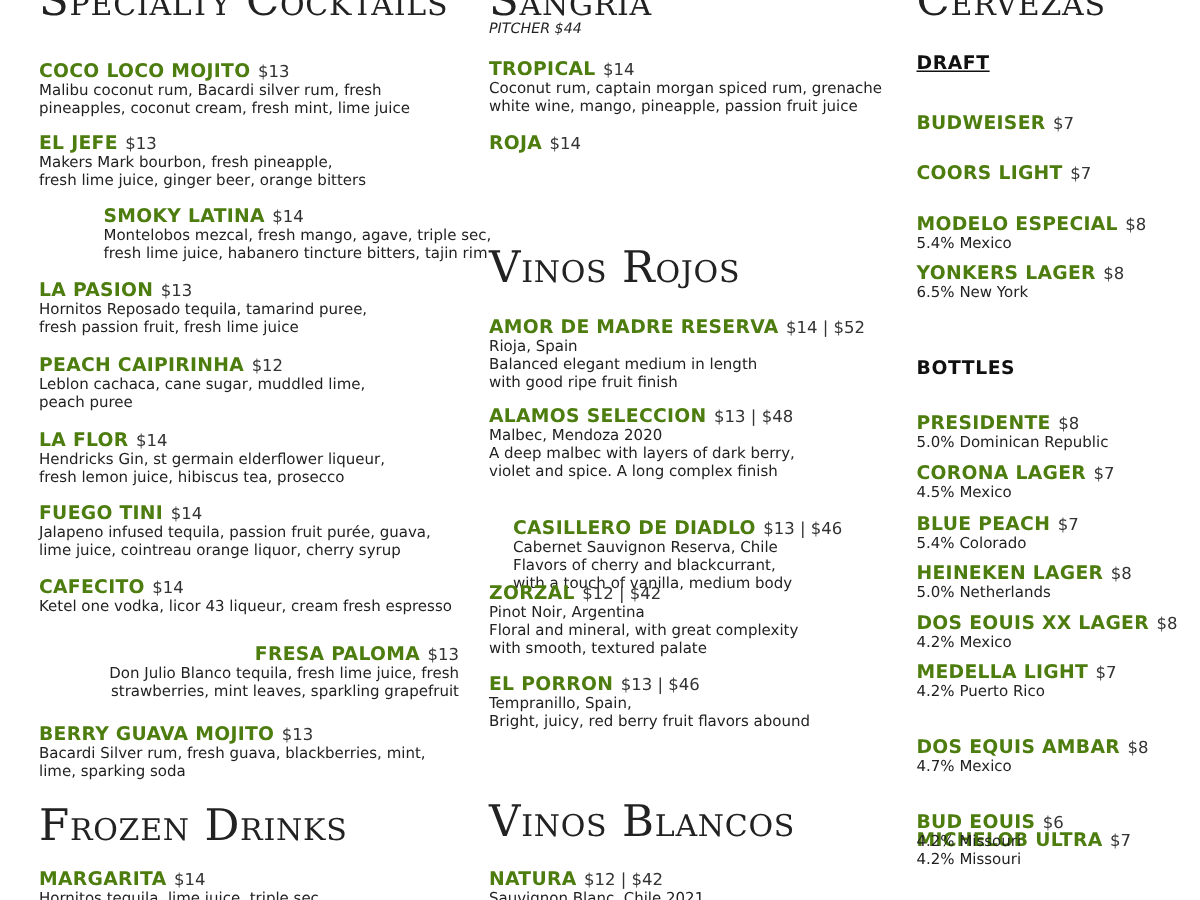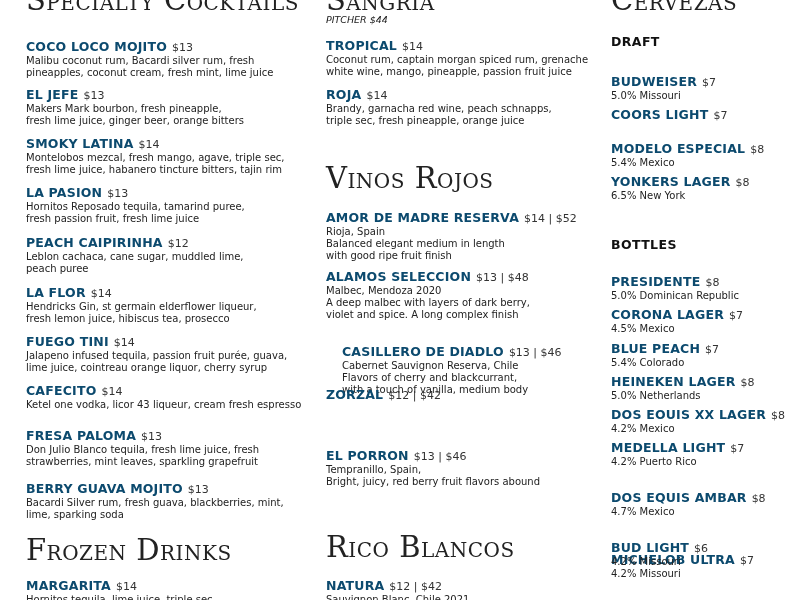--- a/index.html
+++ b/index.html
@@ -5,94 +5,95 @@
   html, body { margin:0; padding:0; background:#ffffff; }
   body { width:800px; height:600px; overflow:hidden; position:relative; color:#1a1a1a; font-family:"DejaVu Sans", sans-serif; }
   .col { position:absolute; top:0; }
   .col1 { left:26px; width:280px; }
   .col2 { left:326px; width:270px; }
   .col3 { left:611px; width:189px; }
   .heading { position:absolute; font-family:"DejaVu Serif", serif; font-weight:normal; font-size:29px; letter-spacing:0.5px; line-height:1; color:#222; white-space:nowrap; font-variant:small-caps; }
   .subhead { position:absolute; font-size:9.5px; color:#222; }
   .sect { position:absolute; font-weight:bold; font-size:12.5px; letter-spacing:0.4px; color:#111; font-family:"DejaVu Sans", sans-serif; }
   .item { position:absolute; left:0; width:100%; }
-  .name { font-family:"DejaVu Sans", sans-serif; font-weight:bold; font-size:12.5px; letter-spacing:0.2px; color:#0c4a6e; }
+  .name { font-family:"DejaVu Sans", sans-serif; font-weight:bold; font-size:12.5px; letter-spacing:0.2px; color:#4d7c0f; }
   .price { font-size:11px; color:#333; margin-left:5px; }
   .desc { font-size:10px; line-height:12px; color:#222; white-space:pre-line; }
 </style>
 </head>
 <body>
 
 <div class="col col1">
   <div class="heading" style="top:-14px;">Specialty Cocktails</div>
 
   <div class="item" style="top:36px;"><span class="name">COCO LOCO MOJITO</span><span class="price">$13</span><div class="desc">Malibu coconut rum, Bacardi silver rum, fresh
 pineapples, coconut cream, fresh mint, lime juice</div></div>
   <div class="item" style="top:84px;"><span class="name">EL JEFE</span><span class="price">$13</span><div class="desc">Makers Mark bourbon, fresh pineapple,
 fresh lime juice, ginger beer, orange bitters</div></div>
-  <div class="item" style="top:133px;"><span class="name">SMOKY LATINA</span><span class="price">$14</span><div class="desc">Montelobos mezcal, fresh mango, agave, triple sec,
+  <div class="item" style="top:133px;margin-left:43px;"><span class="name">SMOKY LATINA</span><span class="price">$14</span><div class="desc">Montelobos mezcal, fresh mango, agave, triple sec,
 fresh lime juice, habanero tincture bitters, tajin rim</div></div>
   <div class="item" style="top:182px;"><span class="name">LA PASION</span><span class="price">$13</span><div class="desc">Hornitos Reposado tequila, tamarind puree,
 fresh passion fruit, fresh lime juice</div></div>
   <div class="item" style="top:232px;"><span class="name">PEACH CAIPIRINHA</span><span class="price">$12</span><div class="desc">Leblon cachaca, cane sugar, muddled lime,
 peach puree</div></div>
   <div class="item" style="top:282px;"><span class="name">LA FLOR</span><span class="price">$14</span><div class="desc">Hendricks Gin, st germain elderflower liqueur,
 fresh lemon juice, hibiscus tea, prosecco</div></div>
   <div class="item" style="top:331px;"><span class="name">FUEGO TINI</span><span class="price">$14</span><div class="desc">Jalapeno infused tequila, passion fruit purée, guava,
 lime juice, cointreau orange liquor, cherry syrup</div></div>
   <div class="item" style="top:380px;"><span class="name">CAFECITO</span><span class="price">$14</span><div class="desc">Ketel one vodka, licor 43 liqueur, cream fresh espresso</div></div>
-  <div class="item" style="top:425px;"><span class="name">FRESA PALOMA</span><span class="price">$13</span><div class="desc">Don Julio Blanco tequila, fresh lime juice, fresh
+  <div class="item" style="top:425px;text-align:right;"><span class="name">FRESA PALOMA</span><span class="price">$13</span><div class="desc">Don Julio Blanco tequila, fresh lime juice, fresh
 strawberries, mint leaves, sparkling grapefruit</div></div>
   <div class="item" style="top:478px;"><span class="name">BERRY GUAVA MOJITO</span><span class="price">$13</span><div class="desc">Bacardi Silver rum, fresh guava, blackberries, mint,
 lime, sparking soda</div></div>
 
   <div class="heading" style="top:536px;">Frozen Drinks</div>
   <div class="item" style="top:575px;"><span class="name">MARGARITA</span><span class="price">$14</span><div class="desc">Hornitos tequila, lime juice, triple sec</div></div>
 </div>
 
 <div class="col col2">
   <div class="heading" style="top:-14px;">Sangria</div>
   <div class="subhead" style="top:14px; left:0;font-style:italic;">PITCHER $44</div>
 
   <div class="item" style="top:35px;"><span class="name">TROPICAL</span><span class="price">$14</span><div class="desc">Coconut rum, captain morgan spiced rum, grenache
 white wine, mango, pineapple, passion fruit juice</div></div>
-  <div class="item" style="top:84px;"><span class="name">ROJA</span><span class="price">$14</span><div class="desc">Brandy, garnacha red wine, peach schnapps,
-triple sec, fresh pineapple, orange juice</div></div>
+  <div class="item" style="top:84px;"><span class="name">ROJA</span><span class="price">$14</span></div>
 
   <div class="heading" style="top:164px;">Vinos Rojos</div>
   <div class="item" style="top:207px;"><span class="name">AMOR DE MADRE RESERVA</span><span class="price">$14 | $52</span><div class="desc">Rioja, Spain
 Balanced elegant medium in length
 with good ripe fruit finish</div></div>
   <div class="item" style="top:266px;"><span class="name">ALAMOS SELECCION</span><span class="price">$13 | $48</span><div class="desc">Malbec, Mendoza 2020
 A deep malbec with layers of dark berry,
 violet and spice. A long complex finish</div></div>
   <div class="item" style="top:341px;margin-left:16px;"><span class="name">CASILLERO DE DIADLO</span><span class="price">$13 | $46</span><div class="desc">Cabernet Sauvignon Reserva, Chile
 Flavors of cherry and blackcurrant,
 with a touch of vanilla, medium body</div></div>
-  <div class="item" style="top:384px;"><span class="name">ZORZAL</span><span class="price">$12 | $42</span></div>
+  <div class="item" style="top:384px;"><span class="name">ZORZAL</span><span class="price">$12 | $42</span><div class="desc">Pinot Noir, Argentina
+Floral and mineral, with great complexity
+with smooth, textured palate</div></div>
   <div class="item" style="top:445px;"><span class="name">EL PORRON</span><span class="price">$13 | $46</span><div class="desc">Tempranillo, Spain,
 Bright, juicy, red berry fruit flavors abound</div></div>
 
-  <div class="heading" style="top:533px;">Rico Blancos</div>
+  <div class="heading" style="top:533px;">Vinos Blancos</div>
   <div class="item" style="top:575px;"><span class="name">NATURA</span><span class="price">$12 | $42</span><div class="desc">Sauvignon Blanc, Chile 2021</div></div>
 </div>
 
 <div class="col col3">
   <div class="heading" style="top:-14px;">Cervezas</div>
-  <div class="sect" style="top:34px; left:0;">DRAFT</div>
+  <div class="sect" style="top:34px; left:0;text-decoration:underline;">DRAFT</div>
 
-  <div class="item" style="top:71px;"><span class="name">BUDWEISER</span><span class="price">$7</span><div class="desc">5.0% Missouri</div></div>
+  <div class="item" style="top:71px;"><span class="name">BUDWEISER</span><span class="price">$7</span></div>
   <div class="item" style="top:104px;"><span class="name">COORS LIGHT</span><span class="price">$7</span></div>
   <div class="item" style="top:138px;"><span class="name">MODELO ESPECIAL</span><span class="price">$8</span><div class="desc">5.4% Mexico</div></div>
   <div class="item" style="top:171px;"><span class="name">YONKERS LAGER</span><span class="price">$8</span><div class="desc">6.5% New York</div></div>
 
   <div class="sect" style="top:237px; left:0;">BOTTLES</div>
 
   <div class="item" style="top:271px;"><span class="name">PRESIDENTE</span><span class="price">$8</span><div class="desc">5.0% Dominican Republic</div></div>
   <div class="item" style="top:304px;"><span class="name">CORONA LAGER</span><span class="price">$7</span><div class="desc">4.5% Mexico</div></div>
   <div class="item" style="top:338px;"><span class="name">BLUE PEACH</span><span class="price">$7</span><div class="desc">5.4% Colorado</div></div>
   <div class="item" style="top:371px;"><span class="name">HEINEKEN LAGER</span><span class="price">$8</span><div class="desc">5.0% Netherlands</div></div>
   <div class="item" style="top:404px;"><span class="name">DOS EOUIS XX LAGER</span><span class="price">$8</span><div class="desc">4.2% Mexico</div></div>
   <div class="item" style="top:437px;"><span class="name">MEDELLA LIGHT</span><span class="price">$7</span><div class="desc">4.2% Puerto Rico</div></div>
   <div class="item" style="top:487px;"><span class="name">DOS EQUIS AMBAR</span><span class="price">$8</span><div class="desc">4.7% Mexico</div></div>
   <div class="item" style="top:504px;margin-top:45px;"><span class="name">MICHELOB ULTRA</span><span class="price">$7</span><div class="desc">4.2% Missouri</div></div>
-  <div class="item" style="top:537px;"><span class="name">BUD LIGHT</span><span class="price">$6</span><div class="desc">4.2% Missouri</div></div>
+  <div class="item" style="top:537px;"><span class="name">BUD EOUIS</span><span class="price">$6</span><div class="desc">4.2% Missouri</div></div>
 </div>
 
 </body></html>

